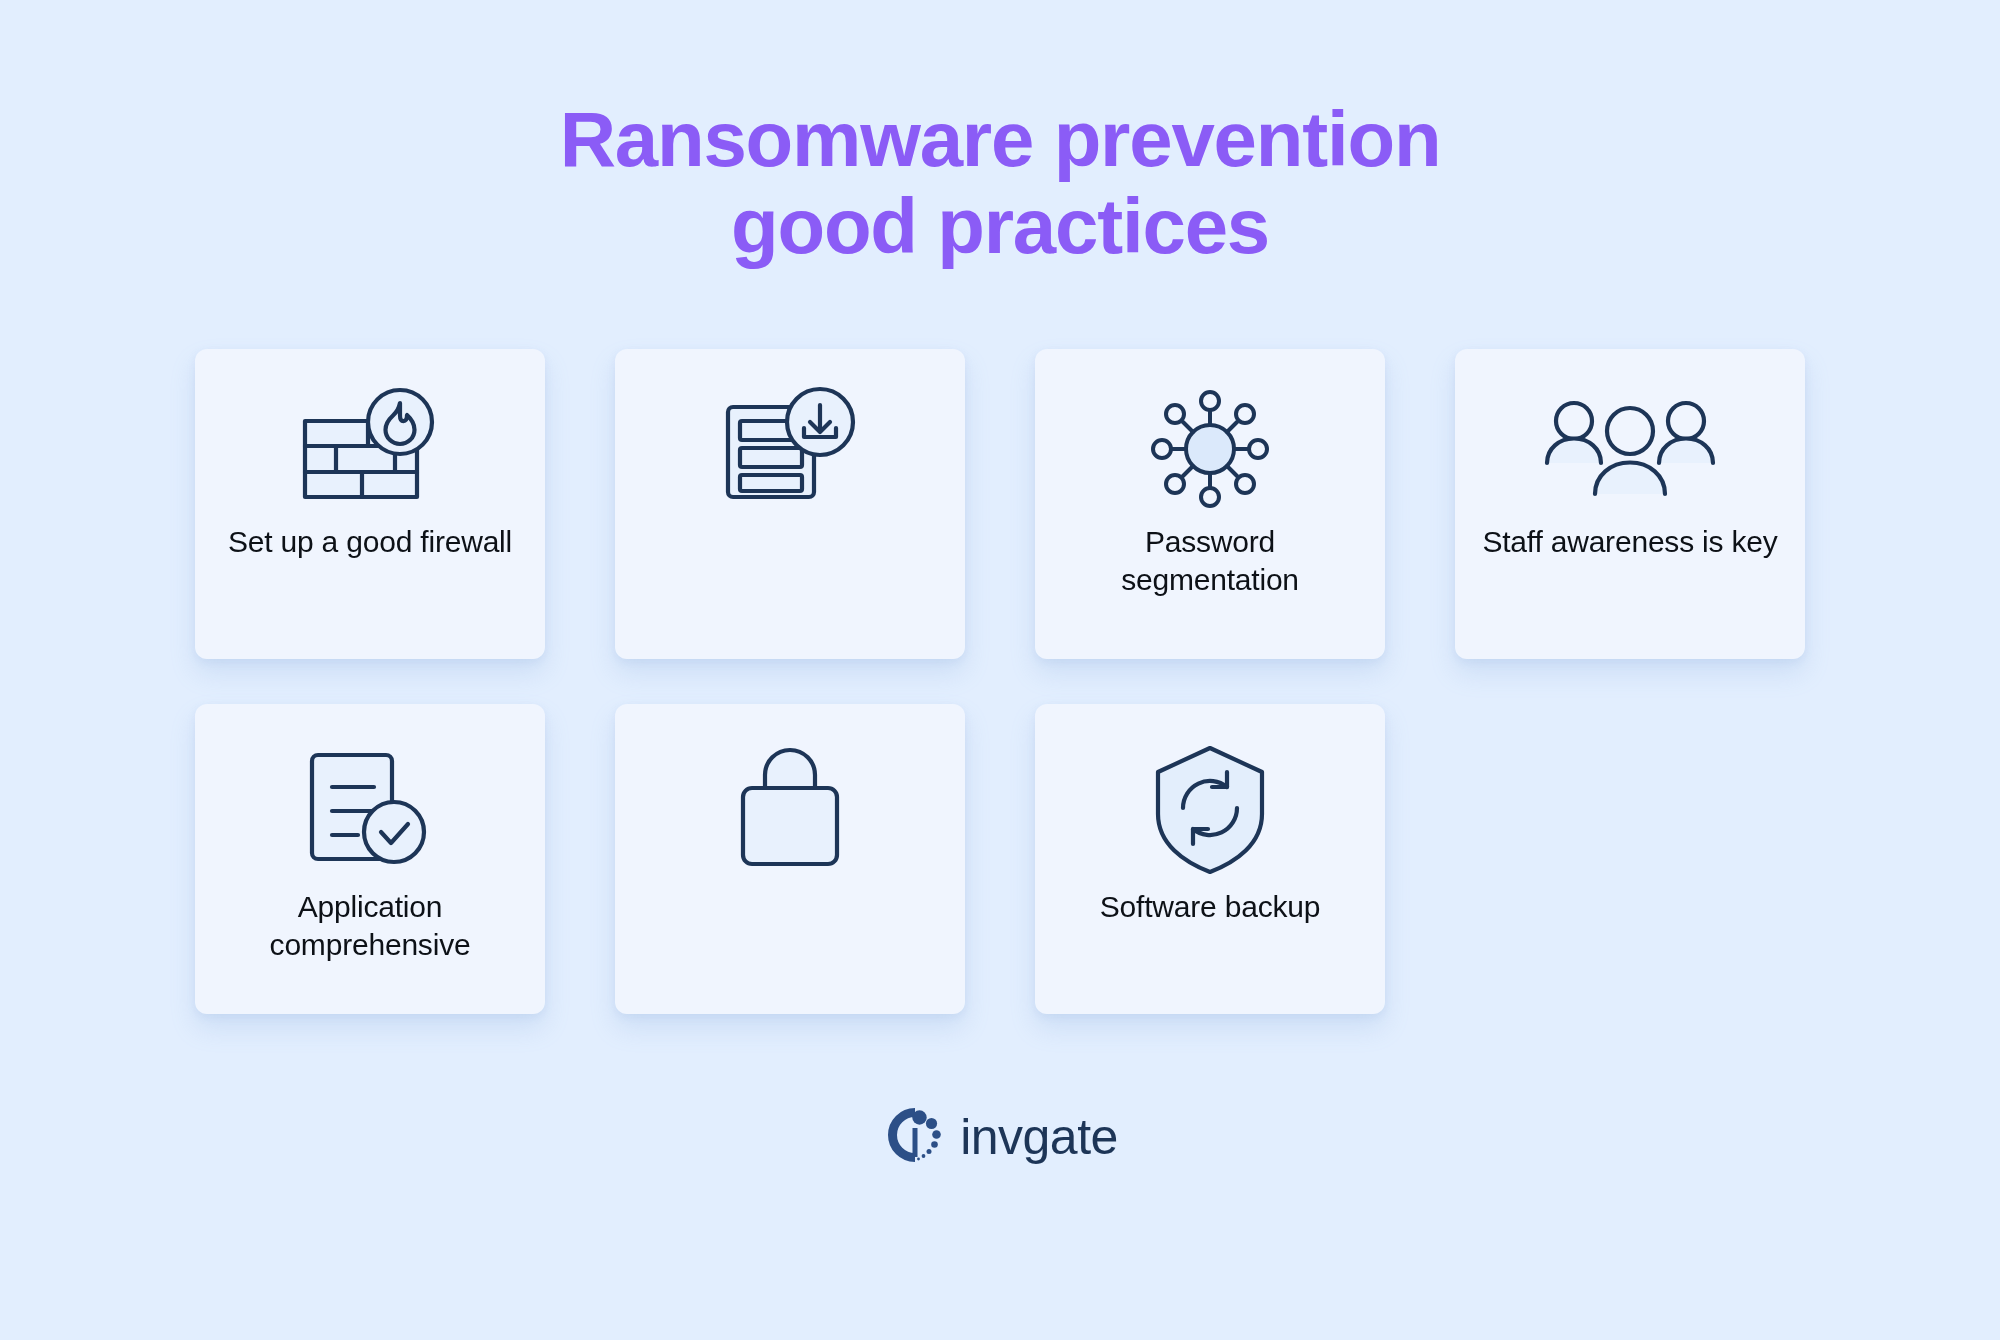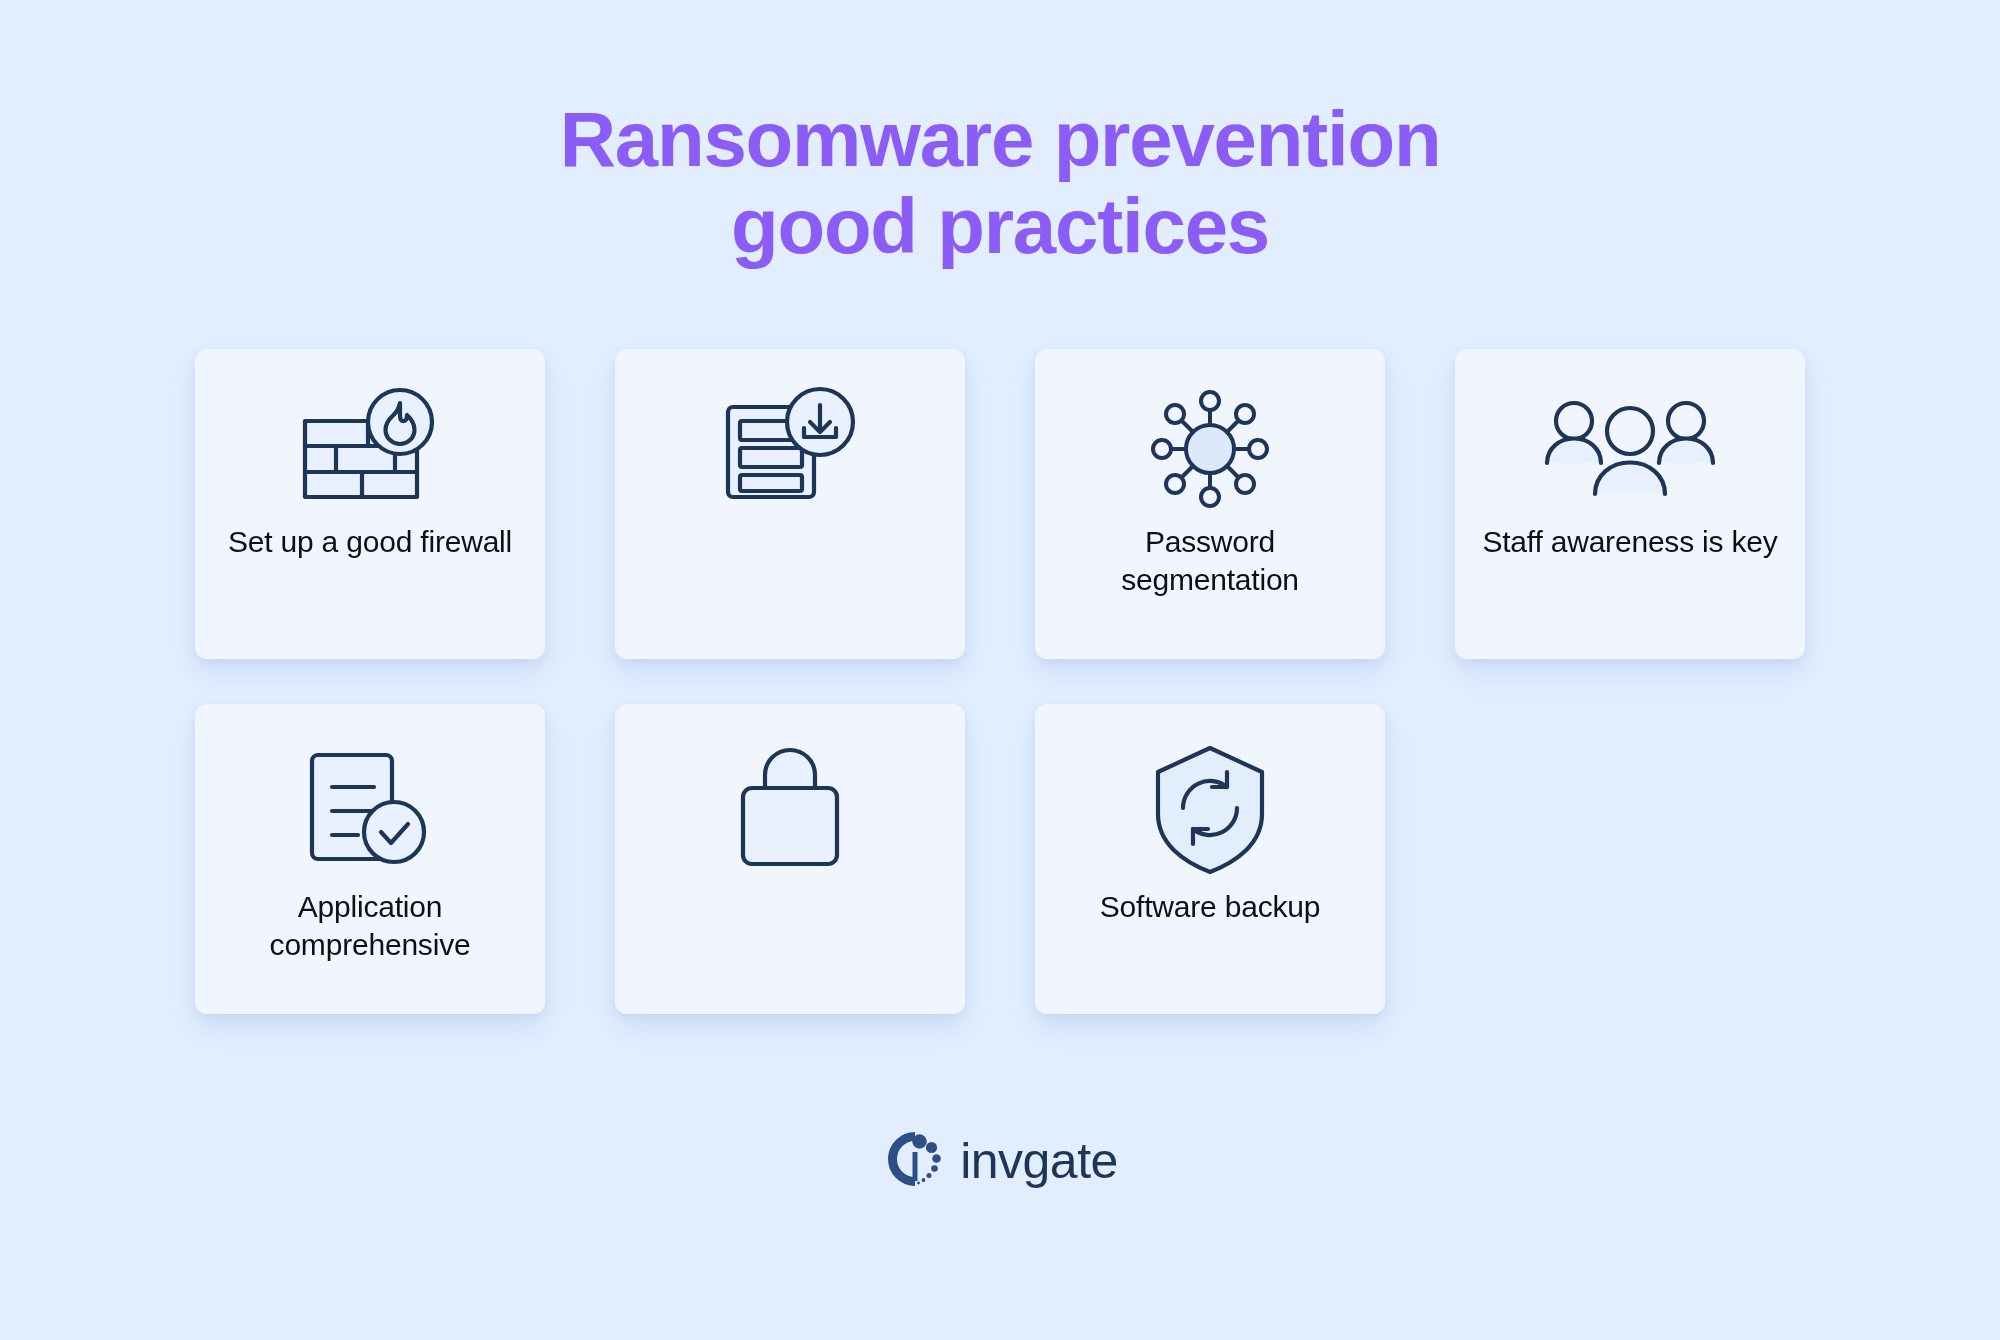--- a/index.html
+++ b/index.html
@@ -82,21 +82,21 @@
     text-align: center;
     font-weight: 400;
     letter-spacing: -0.2px;
     padding: 0 4px;
   }
   
   .card.tall-label .card-icon { height: 142px; }
 
   
   .footer {
-    margin-top: 116px;
+    margin-top: 92px;
     display: flex;
     align-items: center;
     justify-content: center;
     gap: 14px;
   }
   .logo-mark { display: block; }
   .logo-word {
     font-size: 50px;
     font-weight: 400;
     letter-spacing: -0.5px;

